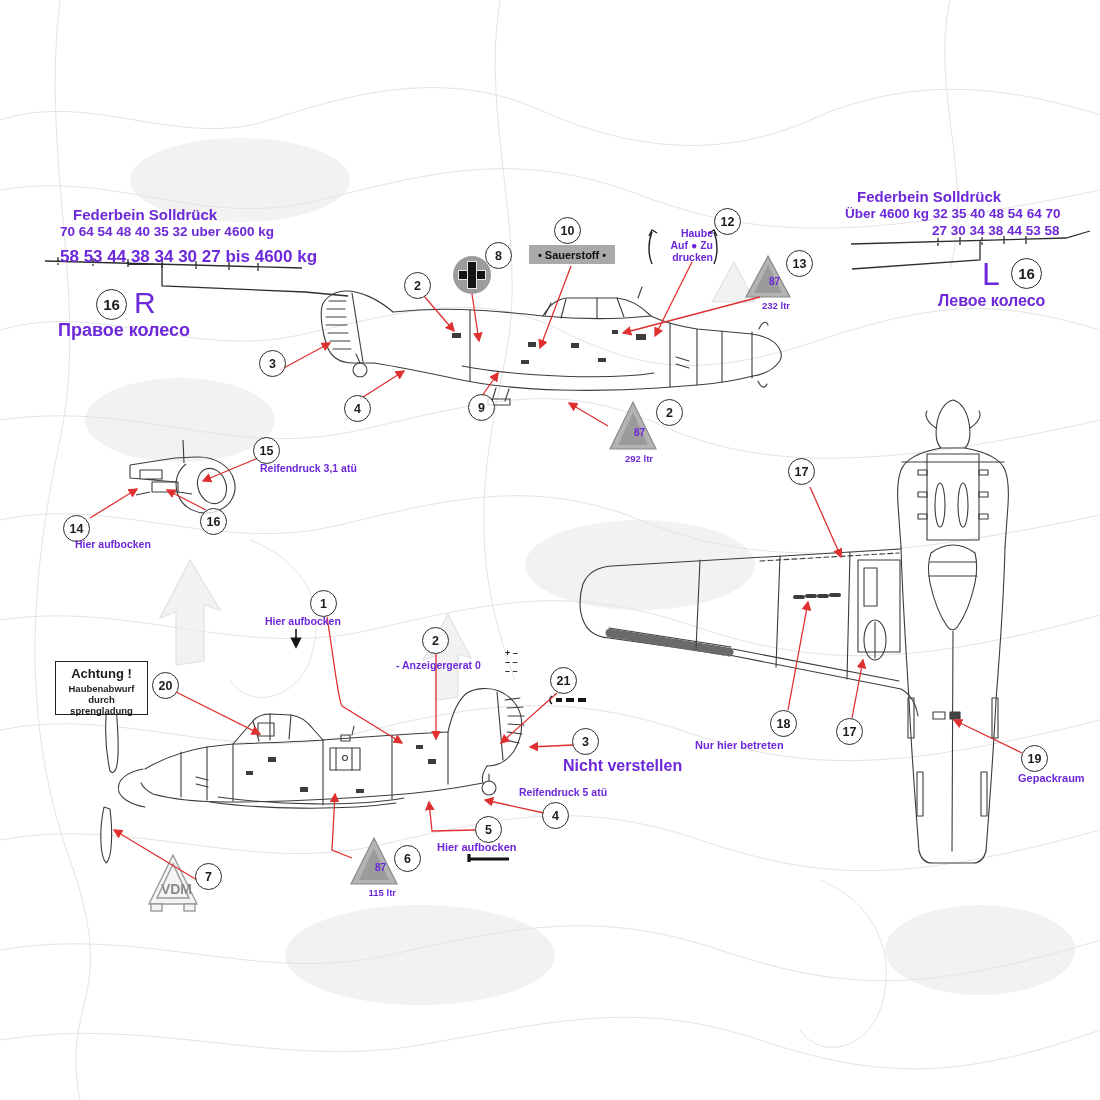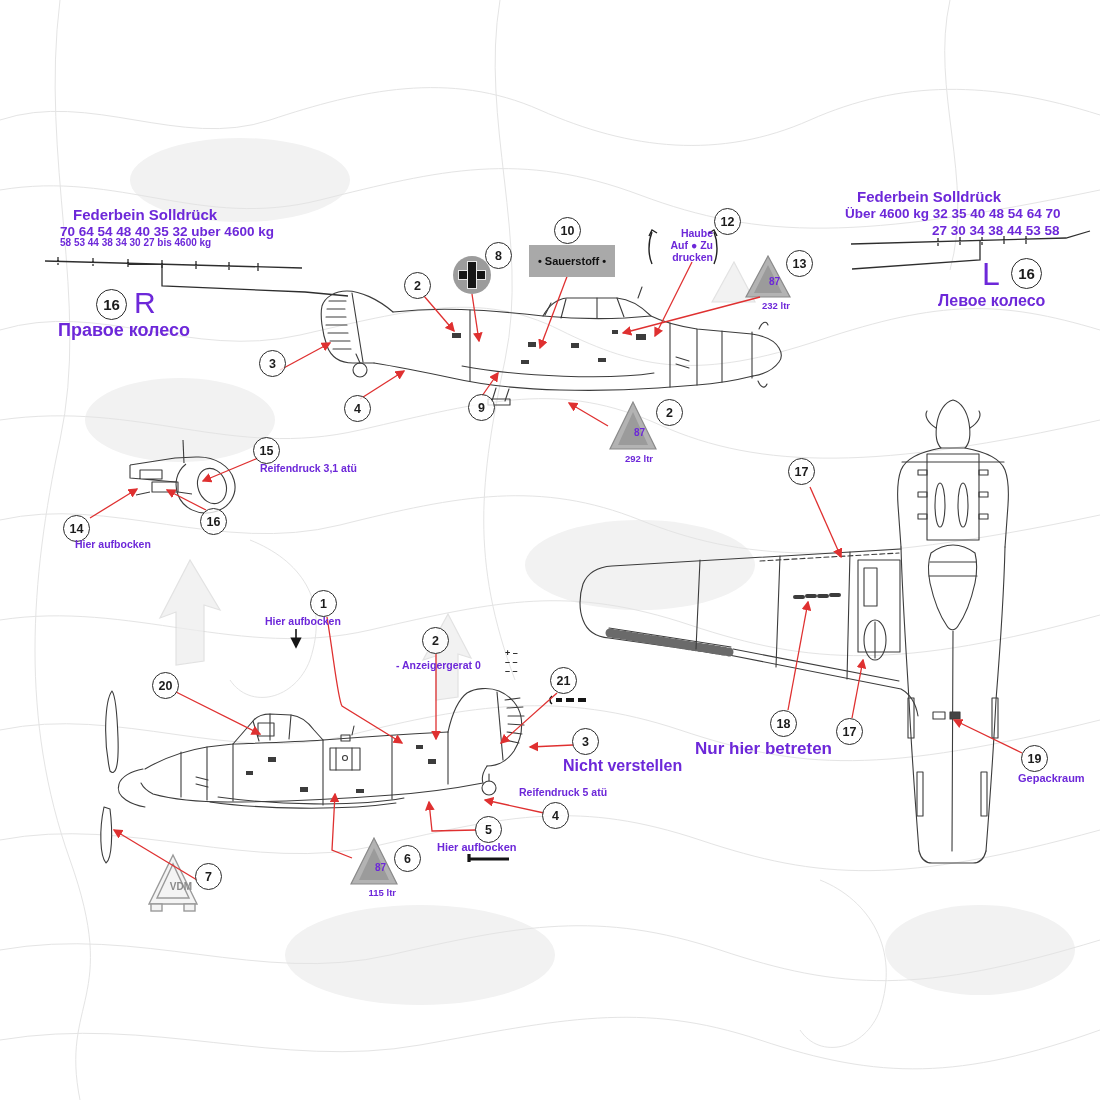--- a/index.html
+++ b/index.html
@@ -237,21 +237,21 @@
     <path d="M197,880 L114,830" marker-end="url(#arr)"></path>
     <path d="M810,487 L841,557" marker-end="url(#arr)"></path>
     <path d="M788,710 L808,602" marker-end="url(#arr)"></path>
     <path d="M852,718 L863,660" marker-end="url(#arr)"></path>
     <path d="M1022,753 L954,720" marker-end="url(#arr)"></path>
   </g>
 </svg>
 
 <div class="lbl" style="left:73px;top:206px;font-size:15px">Federbein  Solldrück</div>
 <div class="lbl" style="left:60px;top:224px;font-size:13.5px">70  64  54  48  40  35  32   uber 4600 kg</div>
-<div class="lbl" style="left:60px;top:237px;font-size:10px">58  53  44  38  34  30  27    bis 4600 kg</div>
+<div class="lbl" style="left:60px;top:247px;font-size:17px">58  53  44  38  34  30  27    bis 4600 kg</div>
 <div class="callout badge" style="left:96px;top:289px">16</div>
 <div class="lbl" style="left:134px;top:286px;font-size:30px;font-weight:400">R</div>
 <div class="lbl" style="left:58px;top:320px;font-size:18px">Правое колесо</div>
 
 <div class="lbl" style="left:857px;top:188px;font-size:15px">Federbein  Solldrück</div>
 <div class="lbl" style="left:845px;top:206px;font-size:13.5px">Über 4600 kg 32 35 40 48 54 64 70</div>
 <div class="lbl" style="left:932px;top:223px;font-size:13.5px">27 30 34 38 44 53 58</div>
 <div class="lbl" style="left:982px;top:256px;font-size:32px;font-weight:400">L</div>
 <div class="callout badge" style="left:1011px;top:258px">16</div>
 <div class="lbl" style="left:938px;top:292px;font-size:16px">Левое колесо</div>
@@ -264,21 +264,21 @@
 <div class="callout" style="left:786px;top:250px">13</div>
 <div class="callout" style="left:656px;top:399px">2</div>
 <div class="callout" style="left:468px;top:394px">9</div>
 <div class="callout" style="left:344px;top:395px">4</div>
 
 <div class="cross-wrap" style="left:453px;top:256px">
   <div class="h"></div>
       <div class="v"></div>
 </div>
 
-<div class="gray-box" style="left:529px;top:245px;width:86px;height:32px;font-size:11px">•  Sauerstoff  •</div>
+<div class="gray-box" style="left:529px;top:245px;width:86px;height:19px;font-size:11px">•  Sauerstoff  •</div>
 
 <div class="lbl ctr" style="left:655px;top:227px;width:58px;font-size:10.5px;line-height:12px">
   <div>Haube</div>
   <div>Auf ● Zu</div>
   <div>drucken</div>
 </div>
 
 <div class="lbl ctr" style="left:756px;top:276px;width:24px;font-size:10px">87</div>
 <div class="lbl ctr" style="left:746px;top:300px;width:44px;font-size:9.5px">232 ltr</div>
 <div class="lbl ctr" style="left:621px;top:427px;width:24px;font-size:10px">87</div>
@@ -286,20 +286,25 @@
 
 <div class="callout" style="left:253px;top:437px">15</div>
 <div class="callout" style="left:200px;top:508px">16</div>
 <div class="callout" style="left:63px;top:515px">14</div>
 <div class="lbl" style="left:260px;top:462px;font-size:10.5px">Reifendruck  3,1 atü</div>
 <div class="lbl" style="left:75px;top:538px;font-size:10.5px">Hier aufbocken</div>
 
 <div class="callout" style="left:310px;top:590px">1</div>
 <div class="lbl" style="left:265px;top:615px;font-size:10.5px">Hier aufbocken</div>
 
+<div class="achtung" style="left:55px;top:661px;width:93px;height:54px">
+  <div style="font-size:13px;font-weight:700">Achtung !</div>
+  <div style="font-size:9.5px;font-weight:700;margin-top:2px">Haubenabwurf</div>
+  <div style="font-size:9.5px;font-weight:700">durch sprengladung</div>
+</div>
 <div class="callout" style="left:152px;top:672px">20</div>
 
 <div class="callout" style="left:422px;top:627px">2</div>
 <div class="lbl" style="left:396px;top:659px;font-size:10.5px">- Anzeigergerat  0</div>
 <div class="marks" style="left:505px;top:649px">
   <div>+ –</div>
   <div>– –</div>
   <div>– –</div>
 </div>
 
@@ -307,22 +312,22 @@
 <div class="callout" style="left:572px;top:728px">3</div>
 <div class="lbl" style="left:563px;top:757px;font-size:16px">Nicht verstellen</div>
 <div class="lbl" style="left:519px;top:786px;font-size:10.5px">Reifendruck  5 atü</div>
 <div class="callout" style="left:542px;top:802px">4</div>
 <div class="callout" style="left:475px;top:816px">5</div>
 <div class="lbl" style="left:437px;top:841px;font-size:11px">Hier aufbocken</div>
 <div class="callout" style="left:394px;top:845px">6</div>
 <div class="lbl ctr" style="left:362px;top:862px;width:24px;font-size:10px">87</div>
 <div class="lbl ctr" style="left:352px;top:887px;width:44px;font-size:9.5px">115 ltr</div>
 <div class="callout" style="left:195px;top:863px">7</div>
-<div class="lbl ctr" style="left:155px;top:881px;width:37px;font-size:10px;color:#8a8a8a">VDM</div>
+<div class="lbl ctr" style="left:155px;top:881px;width:37px;font-size:14px;color:#8a8a8a">VDM</div>
 
 <div class="callout" style="left:788px;top:458px">17</div>
 <div class="callout" style="left:770px;top:710px">18</div>
-<div class="lbl" style="left:695px;top:739px;font-size:17px">Nur  hier  betreten</div>
+<div class="lbl" style="left:695px;top:739px;font-size:11px">Nur  hier  betreten</div>
 <div class="callout" style="left:836px;top:718px">17</div>
 <div class="callout" style="left:1021px;top:745px">19</div>
 <div class="lbl" style="left:1018px;top:772px;font-size:11px">Gepackraum</div>
 
 </div>
 
 </body></html>

